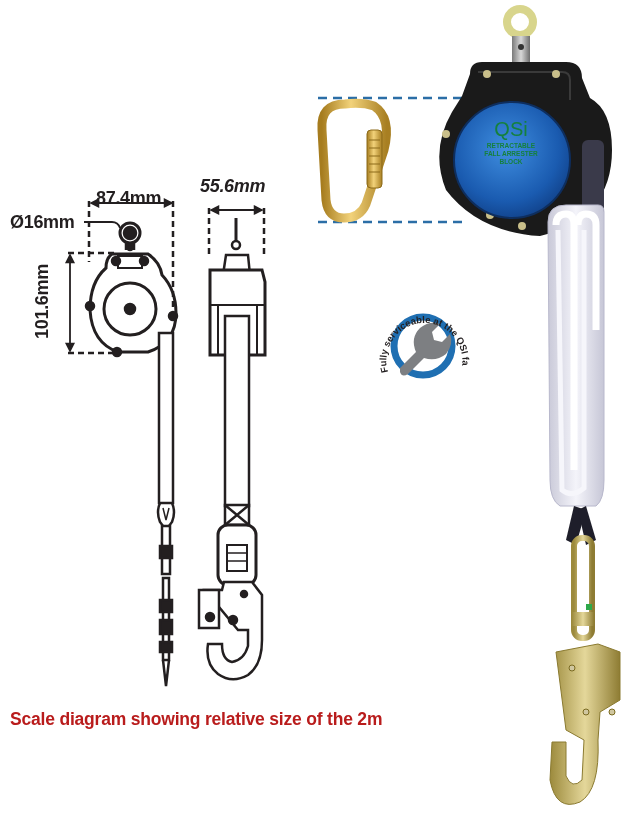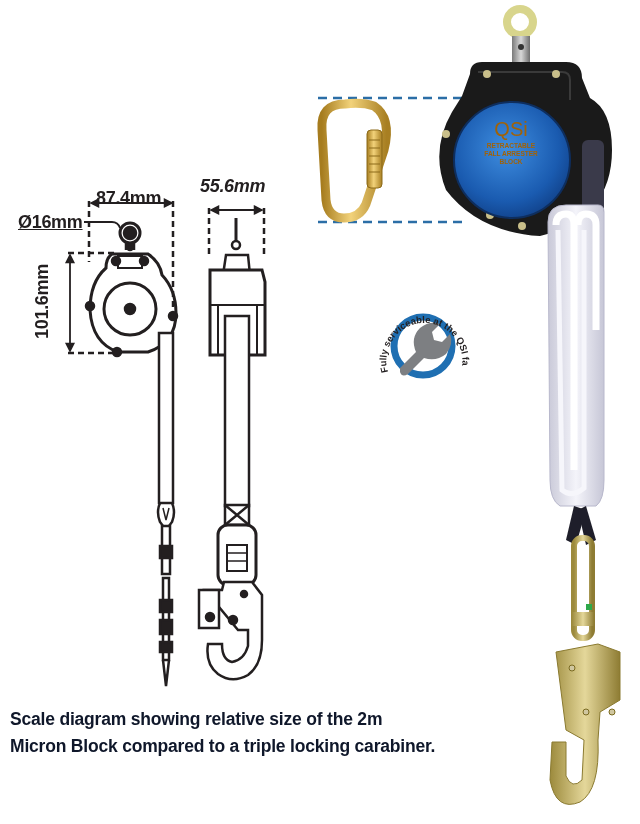--- a/index.html
+++ b/index.html
@@ -1,19 +1,19 @@
 <!DOCTYPE html>
 <html><head>
 <meta charset="utf-8">
 <style>
   html, body { margin:0; padding:0; background:#ffffff; }
   body { width:640px; height:824px; position:relative; overflow:hidden; font-family:"Liberation Sans", "DejaVu Sans", sans-serif; }
   .abs { position:absolute; }
   .dim-label { font-weight:bold; font-size:18px; color:#231f20; letter-spacing:-0.3px; }
-  .caption { left:10px; top:706px; width:520px; font-weight:bold; font-size:17.5px; line-height:27px; color:#0f172a; letter-spacing:-0.2px; }
+  .caption { left:10px; top:706px; width:520px; font-weight:bold; font-size:17.5px; line-height:27px; color:#b91c1c; letter-spacing:-0.2px; }
   .caption div { white-space:nowrap; }
   svg { position:absolute; left:0; top:0; }
 </style>
 </head>
 <body>
 
 <svg width="640" height="824" viewBox="0 0 640 824">
   <defs>
     <linearGradient id="gold" x1="0" x2="1">
       <stop offset="0" stop-color="#a67c1e"></stop>
@@ -160,35 +160,34 @@
 
   <g>
     <circle cx="423" cy="336" r="41" fill="#ffffff"></circle>
     <circle cx="423" cy="346" r="29" fill="none" stroke="#1f6fb2" stroke-width="7"></circle>
     <path d="M400 368 L416 352 Q410 338 420 328 Q430 320 440 324 L432 332 L434 340 L442 342 L450 334 Q454 344 446 354 Q436 362 424 358 L408 374 Q402 378 400 372 Z" fill="#7d7f82"></path>
   </g>
 </svg>
 
 <div class="abs dim-label" style="left:96px; top:188px;">87.4mm</div>
 <div class="abs dim-label" style="left:200px; top:176px;font-style:italic;">55.6mm</div>
-<div class="abs dim-label" style="left:18px; top:212px;text-decoration:underline;">Ø16mm</div>
+<div class="abs dim-label" style="left:10px; top:212px;">Ø16mm</div>
 <div class="abs dim-label" style="left:4px; top:291px; transform:rotate(-90deg); transform-origin:center; width:100px; text-align:center; margin-left:0; left:-8px;">101.6mm</div>
 
-<div class="abs" style="left:466px; top:118px; width:90px; text-align:center; color:#a16207;">
+<div class="abs" style="left:466px; top:118px; width:90px; text-align:center; color:#15803d;">
   <div style="font-size:20px; font-weight:normal; line-height:22px; margin-bottom:2px;">QSi</div>
   <div style="font-size:6.5px; font-weight:bold; line-height:8px;">RETRACTABLE</div>
   <div style="font-size:6.5px; font-weight:bold; line-height:8px;">FALL ARRESTER</div>
   <div style="font-size:6.5px; font-weight:bold; line-height:8px;">BLOCK</div>
 </div>
 
 <svg width="640" height="824" viewBox="0 0 640 824" style="pointer-events:none;">
   <defs>
     <path id="badgeArc" d="M388 372 A38 38 0 1 1 462 366"></path>
   </defs>
   <text font-family="Liberation Sans, sans-serif" font-weight="bold" font-size="9.5" fill="#231f20">
     <textPath href="#badgeArc">Fully serviceable at the QSI facility.</textPath>
   </text>
 </svg>
 
 <div class="abs caption">
   <div>Scale diagram showing relative size of the 2m</div>
-  <div>Micron Block compared to a triple locking carabiner.</div>
 </div>
 
 </body></html>

